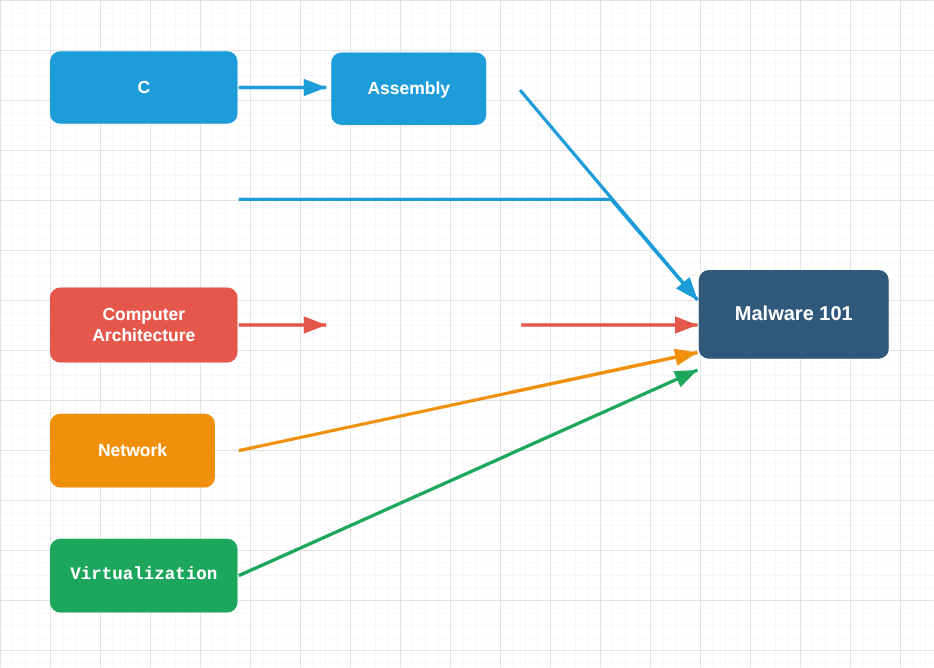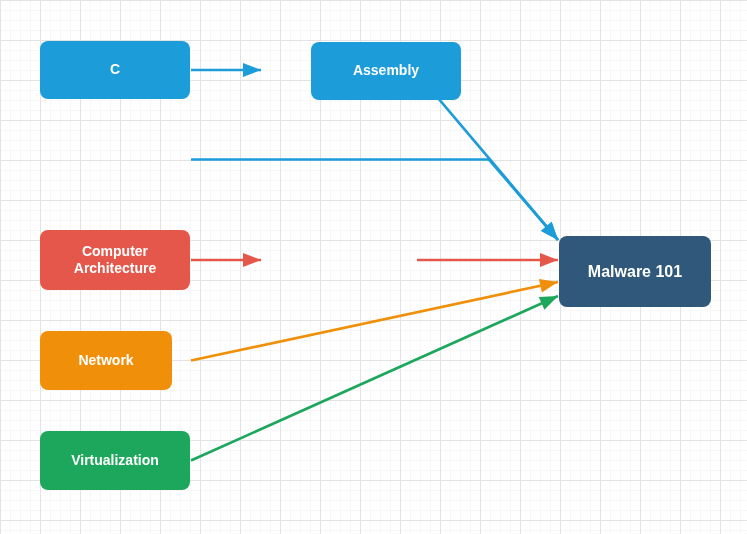--- a/index.html
+++ b/index.html
@@ -20,27 +20,27 @@
   }
   #edges{position:absolute;left:0;top:0;width:747px;height:534px;}
   .node{
     position:absolute;box-sizing:border-box;
     display:flex;align-items:center;justify-content:center;
     text-align:center;color:#ffffff;font-weight:bold;font-size:14px;
     line-height:1.25;border-radius:8px;padding:4px 10px;
     cursor:default;
   }
   #n-c            {left:40px; top:41px; width:150px;height:58px;background:#1c9cd9;}
-  #n-assembly     {left:265px;top:42px; width:150px;height:58px;background:#1c9cd9;margin-left:46px;}
+  #n-assembly     {left:265px;top:42px; width:124px;height:58px;background:#1c9cd9;}
   #n-python       {left:40px; top:131px;width:150px;height:58px;background:#1c9cd9;}
   #n-comp-arch    {left:40px; top:230px;width:150px;height:60px;background:#e4574a;}
   #n-os           {left:265px;top:230px;width:150px;height:60px;background:#e4574a;}
   #n-network      {left:40px; top:331px;width:132px;height:59px;background:#f0900a;}
-  #n-virtualization{left:40px;top:431px;width:150px;height:59px;background:#1ca75c;}
-  #n-malware      {left:559px;top:236px;width:152px;height:71px;background:#2f587a;font-size:16px;}
+  #n-virtualization{left:40px;top:431px;width:150px;height:59px;background:#1ca75c;font-family:Liberation Mono, monospace;}
+  #n-malware      {left:559px;top:216px;width:152px;height:71px;background:#2f587a;font-size:16px;}
   .edge{fill:none;stroke-width:2.7px;}
   .edge.blue  {stroke:#1c9cd9;}
   .edge.red   {stroke:#e4574a;}
   .edge.orange{stroke:#f0900a;}
   .edge.green {stroke:#1ca75c;}
 </style>
 </head>
 <body>
 
 <div id="canvas">

